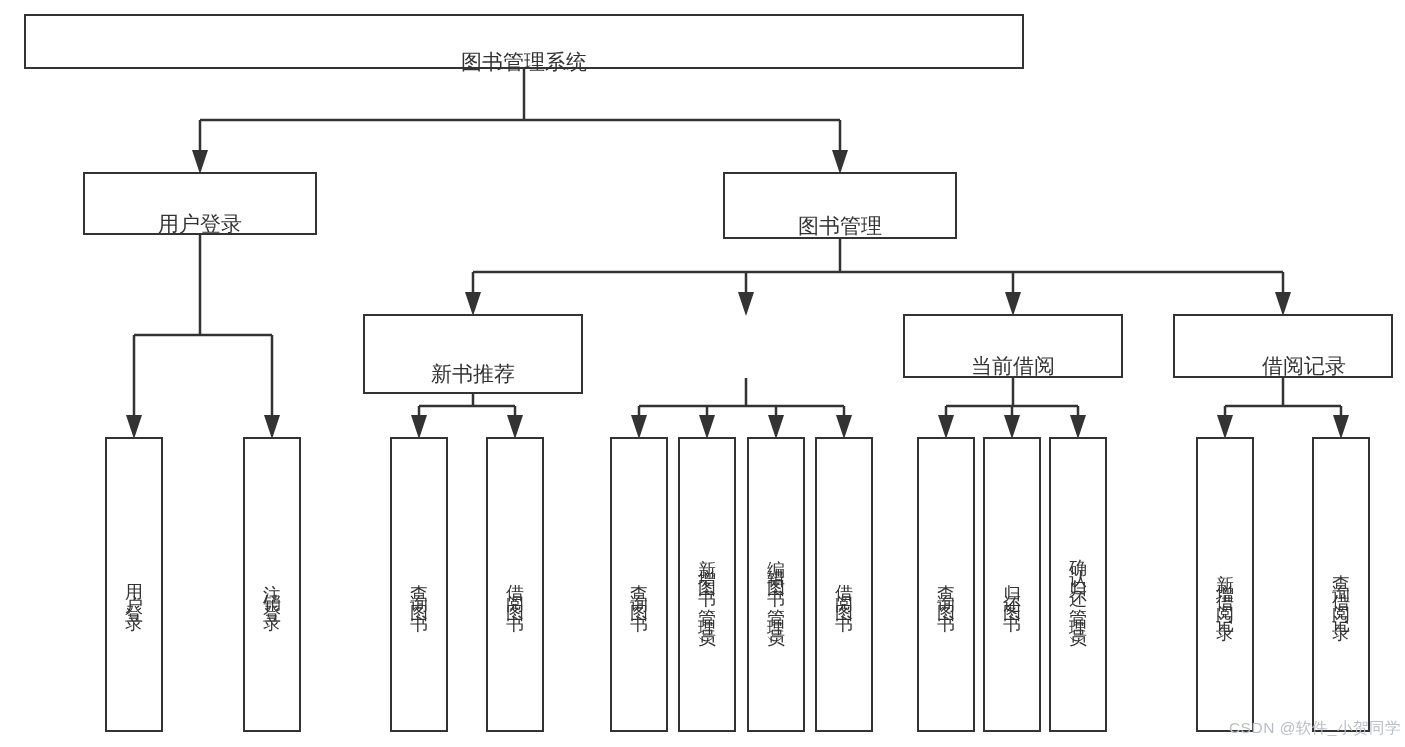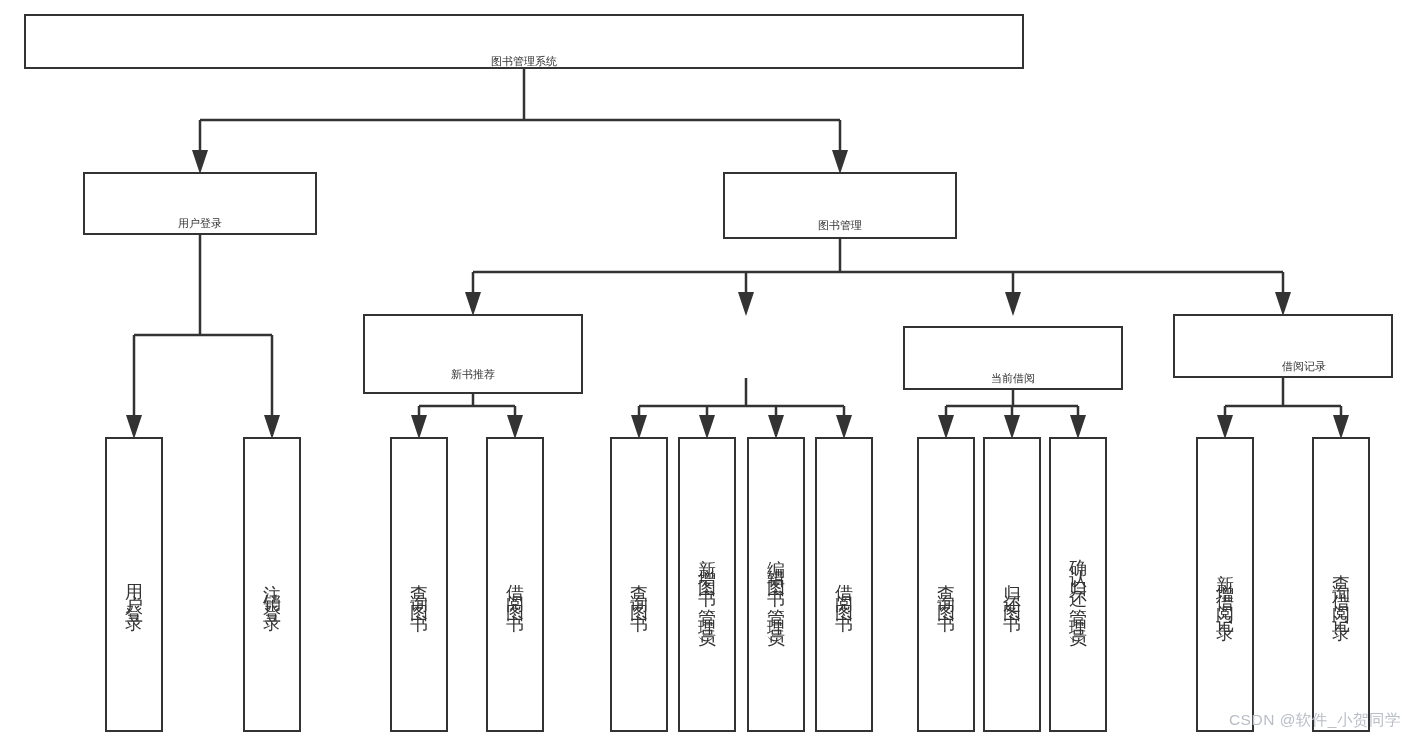--- a/index.html
+++ b/index.html
@@ -7,28 +7,28 @@
     position:relative; width:1405px; height:747px; background:#fff;
     font-family:"Liberation Sans","DejaVu Sans",sans-serif; overflow:hidden;
   }
   svg.connectors { position:absolute; left:0; top:0; width:1405px; height:747px; z-index:1; }
   .node {
     position:absolute; z-index:2; box-sizing:border-box;
     background:#fff; border:2.5px solid #333;
     display:flex; align-items:center; justify-content:center;
     color:#333;
   }
-  .node.h span { font-size:11px; white-space:nowrap;margin-top:40px; }
+  .node.h span { font-size:21px; white-space:nowrap;margin-top:40px; }
   .node.v span {
     writing-mode:vertical-rl; text-orientation:mixed;
     font-size:18px; letter-spacing:10px; line-height:1;
     white-space:nowrap; margin-bottom:-10px;
   }
   .watermark {
-    position:absolute; right:4px; bottom:16px; z-index:5;
+    position:absolute; right:4px; bottom:8px; z-index:5;
     font-size:15.5px; letter-spacing:0.5px;
   }
 </style>
 </head>
 <body>
 
 <div class="stage" style="background: rgb(255, 255, 255);">
 
   <svg class="connectors" viewBox="0 0 1405 747" aria-hidden="true">
     <path fill="none" stroke-width="2.5" d="M524 69 V120 M200 120 H840 M200 120 V152 M840 120 V152
@@ -54,21 +54,21 @@
   <div class="node h" style="left: 83px; top: 172px; width: 234px; height: 63px; border-color: rgb(51, 51, 51); background: rgb(255, 255, 255); color: rgb(51, 51, 51);">
     <span>用户登录</span>
   </div>
   <div class="node h" style="left: 723px; top: 172px; width: 234px; height: 67px; border-color: rgb(51, 51, 51); background: rgb(255, 255, 255); color: rgb(51, 51, 51);">
     <span>图书管理</span>
   </div>
 
   <div class="node h" style="left: 363px; top: 314px; width: 220px; height: 80px; border-color: rgb(51, 51, 51); background: rgb(255, 255, 255); color: rgb(51, 51, 51);">
     <span>新书推荐</span>
   </div>
-  <div class="node h" style="left: 903px; top: 326px; width: 220px; height: 64px; border-color: rgb(51, 51, 51); background: rgb(255, 255, 255); color: rgb(51, 51, 51); align-items: center;">
+  <div class="node h" style="left: 903px; top: 314px; width: 220px; height: 64px; border-color: rgb(51, 51, 51); background: rgb(255, 255, 255); color: rgb(51, 51, 51); align-items: center;">
     <span>当前借阅</span>
   </div>
   <div class="node h" style="left: 1173px; top: 314px; width: 220px; height: 64px; border-color: rgb(51, 51, 51); background: rgb(255, 255, 255); color: rgb(51, 51, 51); padding-left: 42px;">
     <span>借阅记录</span>
   </div>
 
   <div class="node v" style="left: 105px; top: 437px; width: 58px; height: 295px; border-color: rgb(51, 51, 51); background: rgb(255, 255, 255); color: rgb(51, 51, 51);">
     <span>用户登录</span>
   </div>
   <div class="node v" style="left: 243px; top: 437px; width: 58px; height: 295px; border-color: rgb(51, 51, 51); background: rgb(255, 255, 255); color: rgb(51, 51, 51);">

